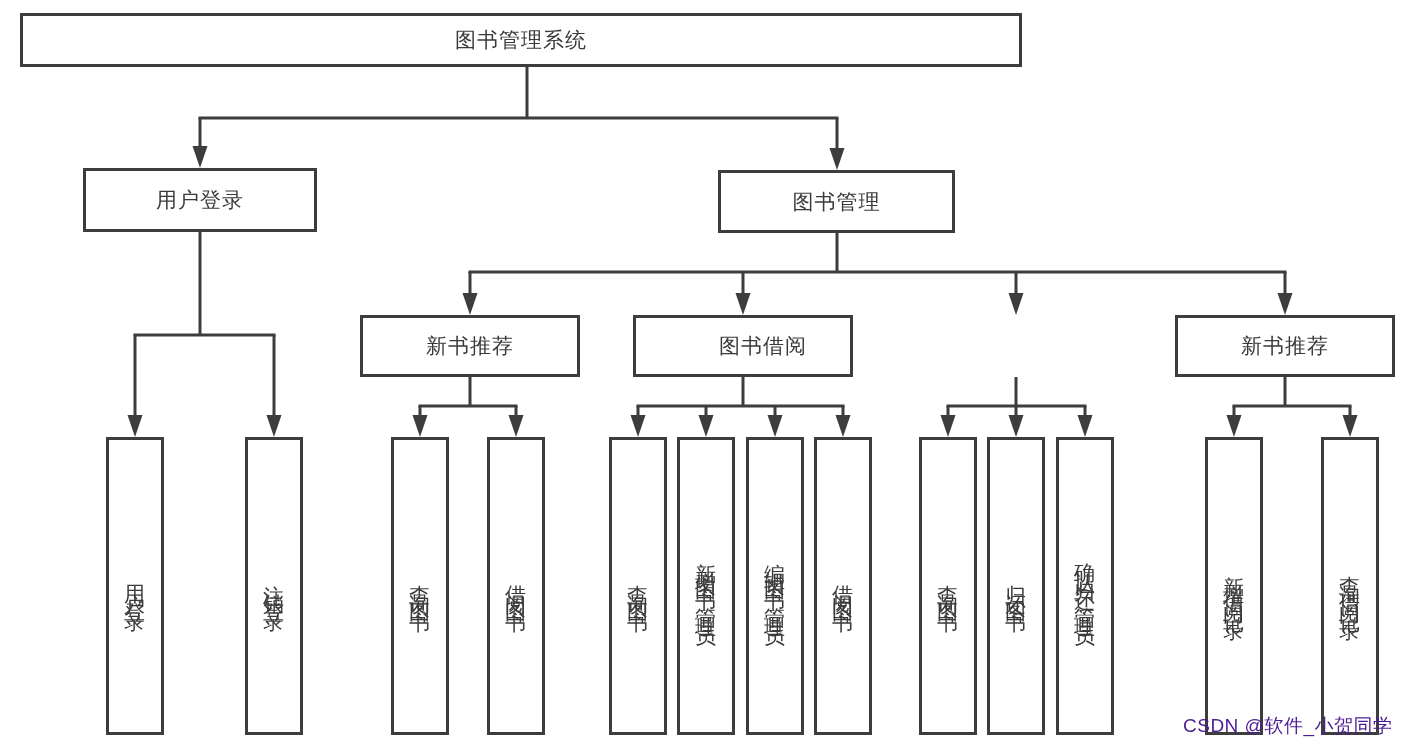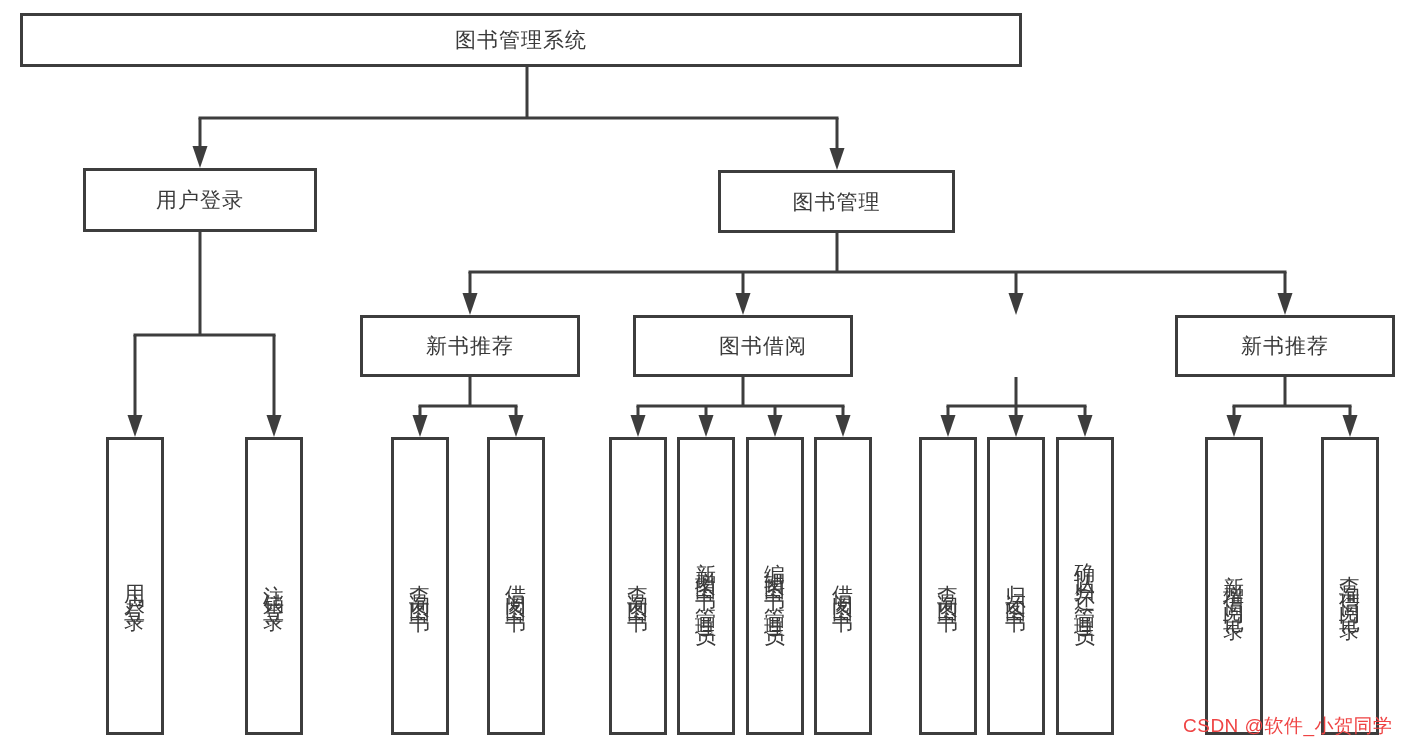--- a/index.html
+++ b/index.html
@@ -38,21 +38,21 @@
     letter-spacing: 9px;
     line-height: 1;
     color: #3a3a3a;
   }
   #watermark {
     position: absolute;
     left: 1183px;
     top: 713px;
     font-size: 19px;
     letter-spacing: 0.5px;
-    color: #ef4444;
+    color: #4c1d95;
     white-space: nowrap;
     z-index: 5;
   }
   .line { stroke: #3d3d3d; stroke-width: 3; fill: none; }
   .head { fill: #3d3d3d; stroke: none; }
 </style>
 </head>
 <body>
 
 <div id="canvas">

